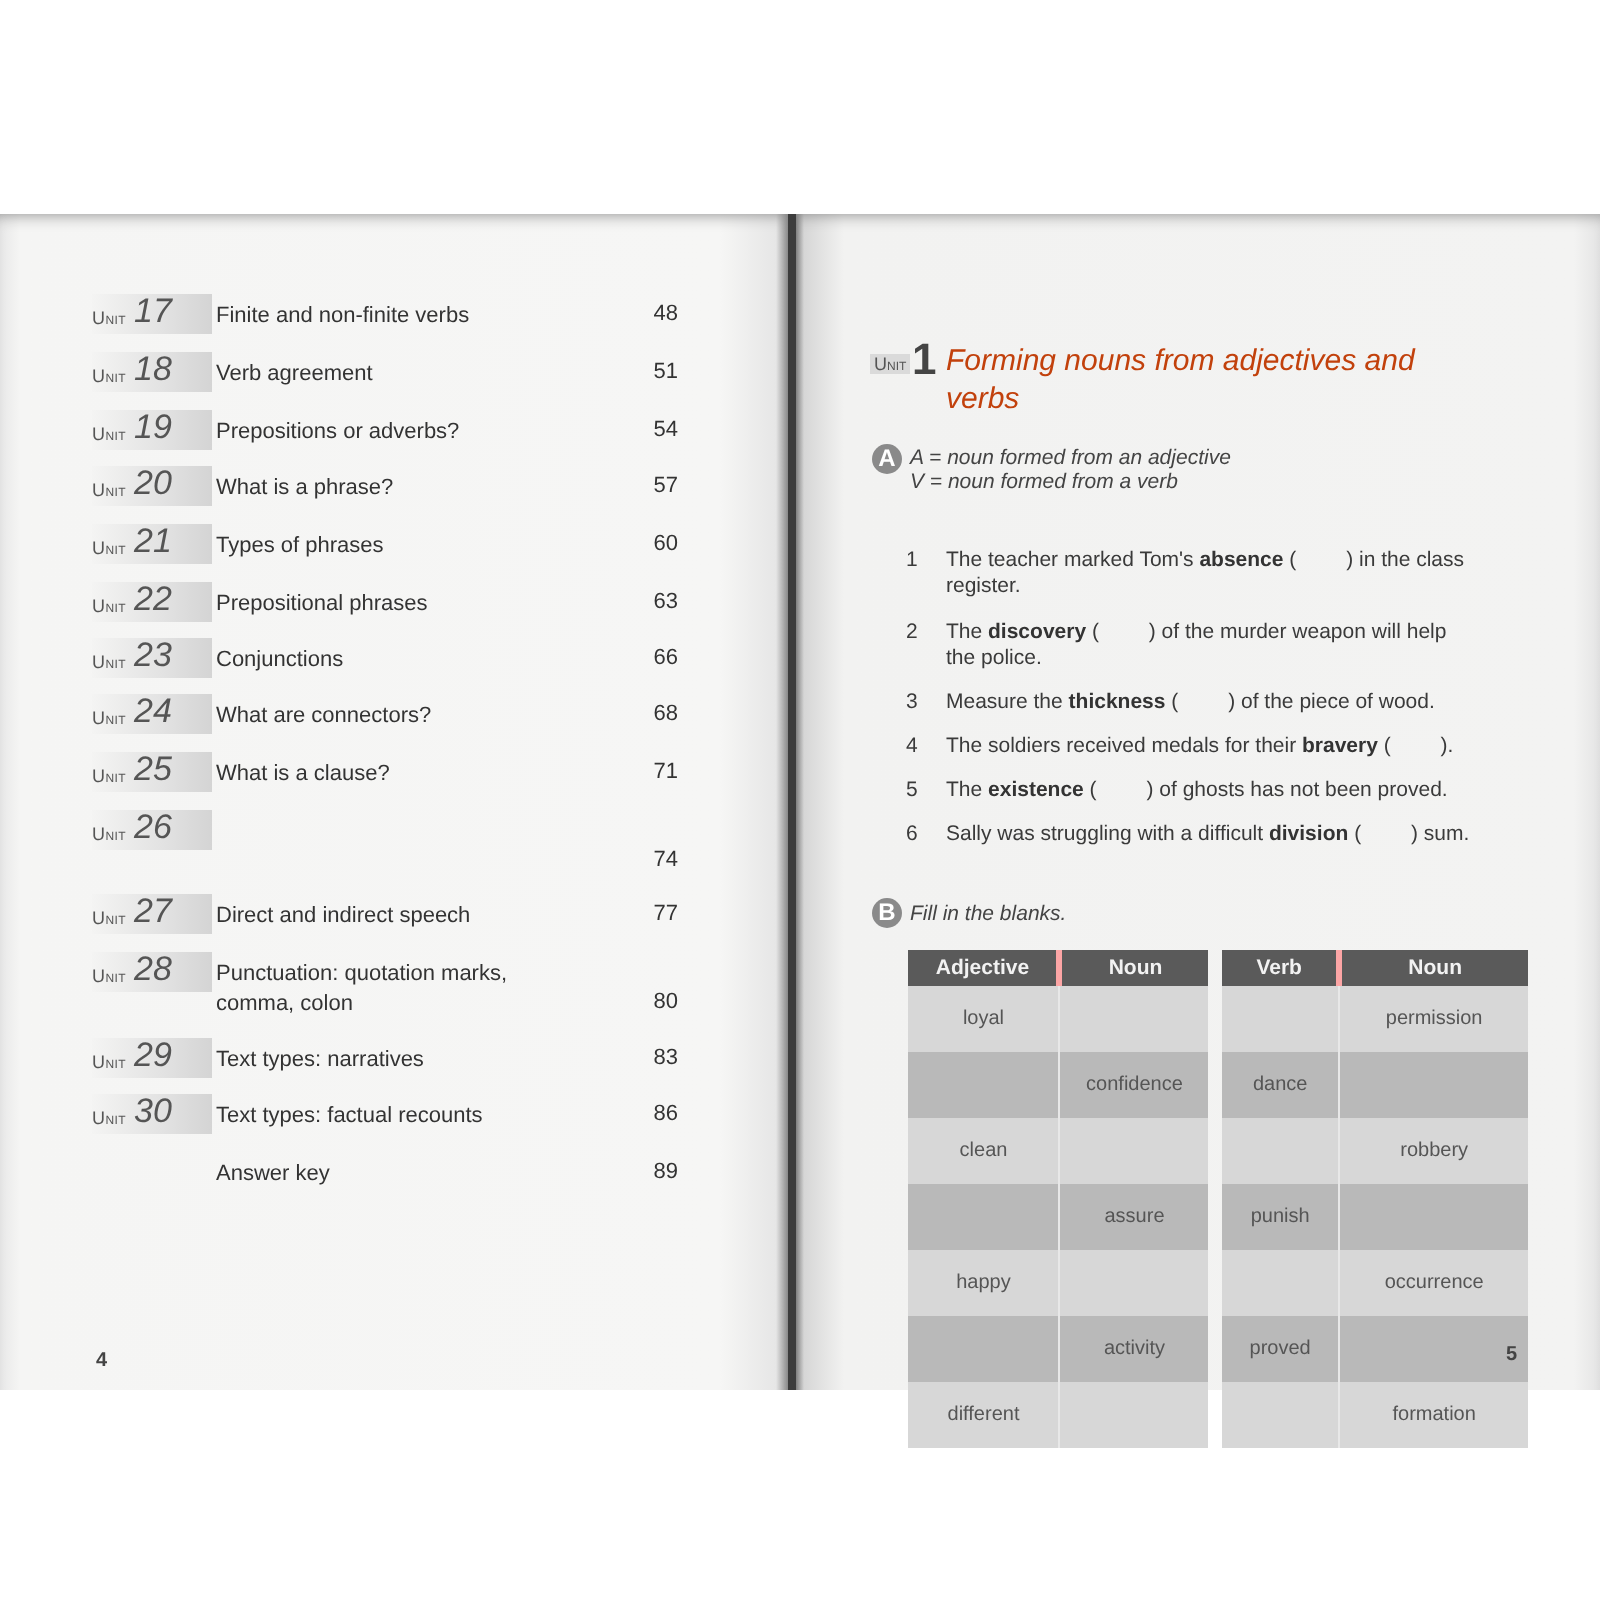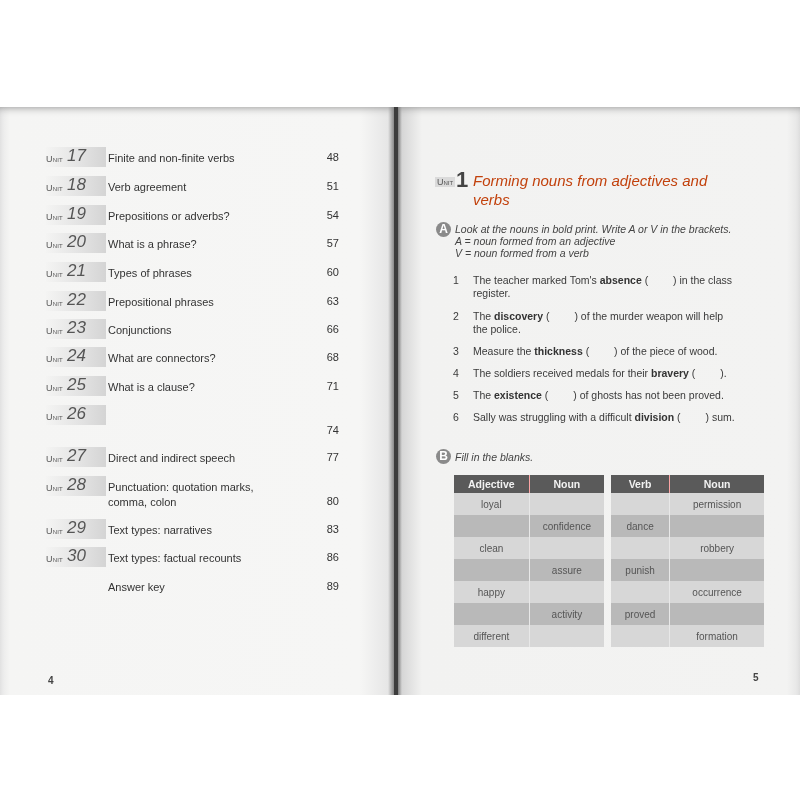--- a/index.html
+++ b/index.html
@@ -41,23 +41,23 @@
   }
   .instr { position: absolute; font-size: 10.5px; font-style: italic; color: #444; line-height: 12px; }
 
   .q-row { position: absolute; left: 453px; font-size: 10.5px; color: #3a3a3a; line-height: 13px; }
   .q-num { position: absolute; left: 0; top: 0; width: 10px; }
   .q-text { position: absolute; left: 20px; top: 0; width: 265px; }
   .q-text b { font-weight: bold; color: #333; }
   .blank { display: inline-block; width: 22px; }
 
   table.fill { position: absolute; border-collapse: collapse; font-size: 10px; color: #555; }
-  table.fill th { background: #5a5a5a; color: #f2f2f2; font-weight: bold; height: 16px; font-size: 10.5px; border-right: 1px solid #fca5a5; }
+  table.fill th { background: #5a5a5a; color: #f2f2f2; font-weight: bold; height: 16px; font-size: 10.5px; border-right: 3px solid #fca5a5; }
   table.fill th:last-child { border-right: none; }
-  table.fill td { height: 22px; text-align: center; padding: 0; }
+  table.fill td { height: 33px; text-align: center; padding: 0; }
   table.fill tr.odd td { background: #d7d7d7; }
   table.fill tr.even td { background: #b9b9b9; }
   table.fill td.c1 { border-right: 1px solid #e8e8e8; }
 </style>
 </head>
 <body>
 
 <div class="spread">
   <div class="page left"></div>
   <div class="page right"></div>
@@ -184,21 +184,20 @@
 <div class="page-num" style="left:48px; top:675px;">4</div>
 
 <div class="unit-head">
   <span class="uw">Unit</span>
   <span class="un">1</span>
 </div>
 <div class="unit-title">Forming nouns from adjectives and verbs</div>
 
 <div class="section-badge" style="left:436px; top:222px;">A</div>
 <div class="instr" style="left:455px; top:223px; width:300px;">
-  <div>Look at the nouns in bold print. Write A or V in the brackets.</div>
   <div>A = noun formed from an adjective</div>
   <div>V = noun formed from a verb</div>
 </div>
 
 <div id="questions">
     <div class="q-row" style="top: 274px;">
       <span class="q-num">1</span>
       <span class="q-text"><span>The teacher marked Tom's </span><b>absence</b><span> (<span class="blank"></span></span><span> ) in the class register.</span></span>
     </div>
     <div class="q-row" style="top: 310px;">

